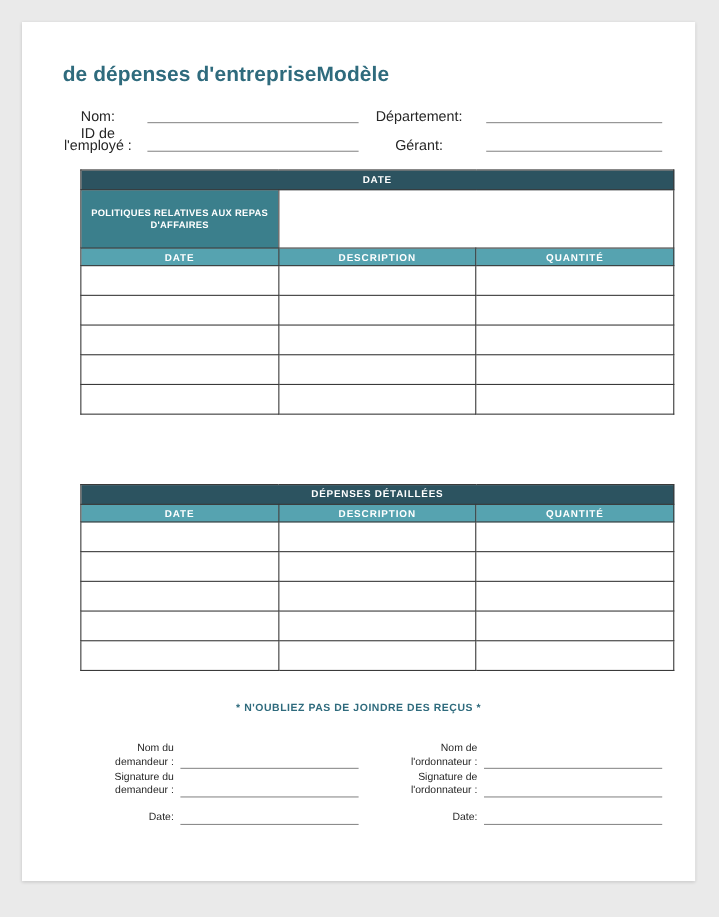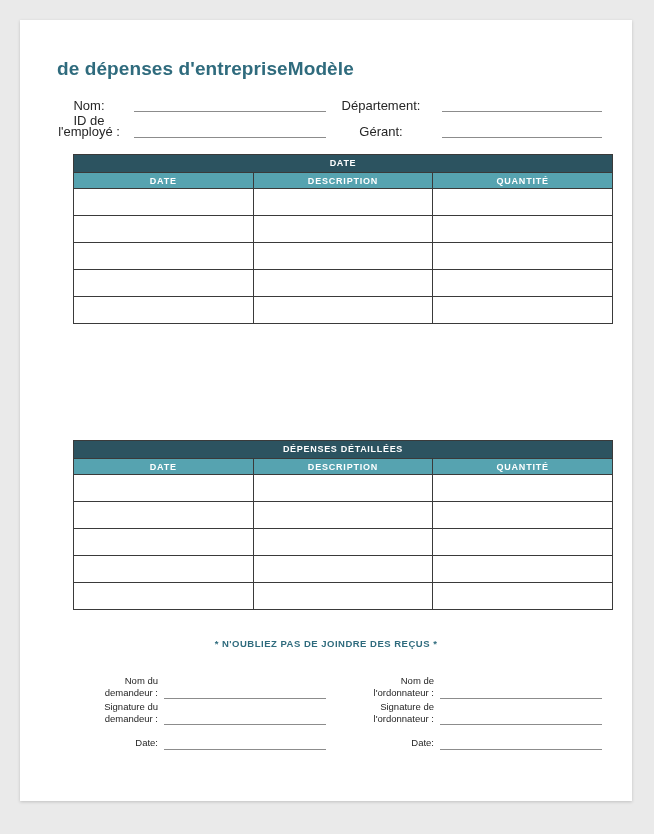--- a/index.html
+++ b/index.html
@@ -191,20 +191,27 @@
       </div>
     </div>
   </div>
 
   <table class="tbl" style="top:134px;">
     <tbody>
         <tr>
       <td class="band" colspan="3">DATE</td>
     </tr>
     <tr>
+      <td class="sidelabel" style="height:53px;">POLITIQUES
+RELATIVES
+AUX REPAS
+D'AFFAIRES</td>
+      <td class="blankbox" colspan="2"></td>
+    </tr>
+    <tr>
       <th class="colhead c-date">DATE</th>
       <th class="colhead c-desc">DESCRIPTION</th>
       <th class="colhead c-qty">QUANTITÉ</th>
     </tr>
     <tr class="datarow">
       <td></td>
       <td></td>
       <td></td>
     </tr>
     <tr class="datarow">

